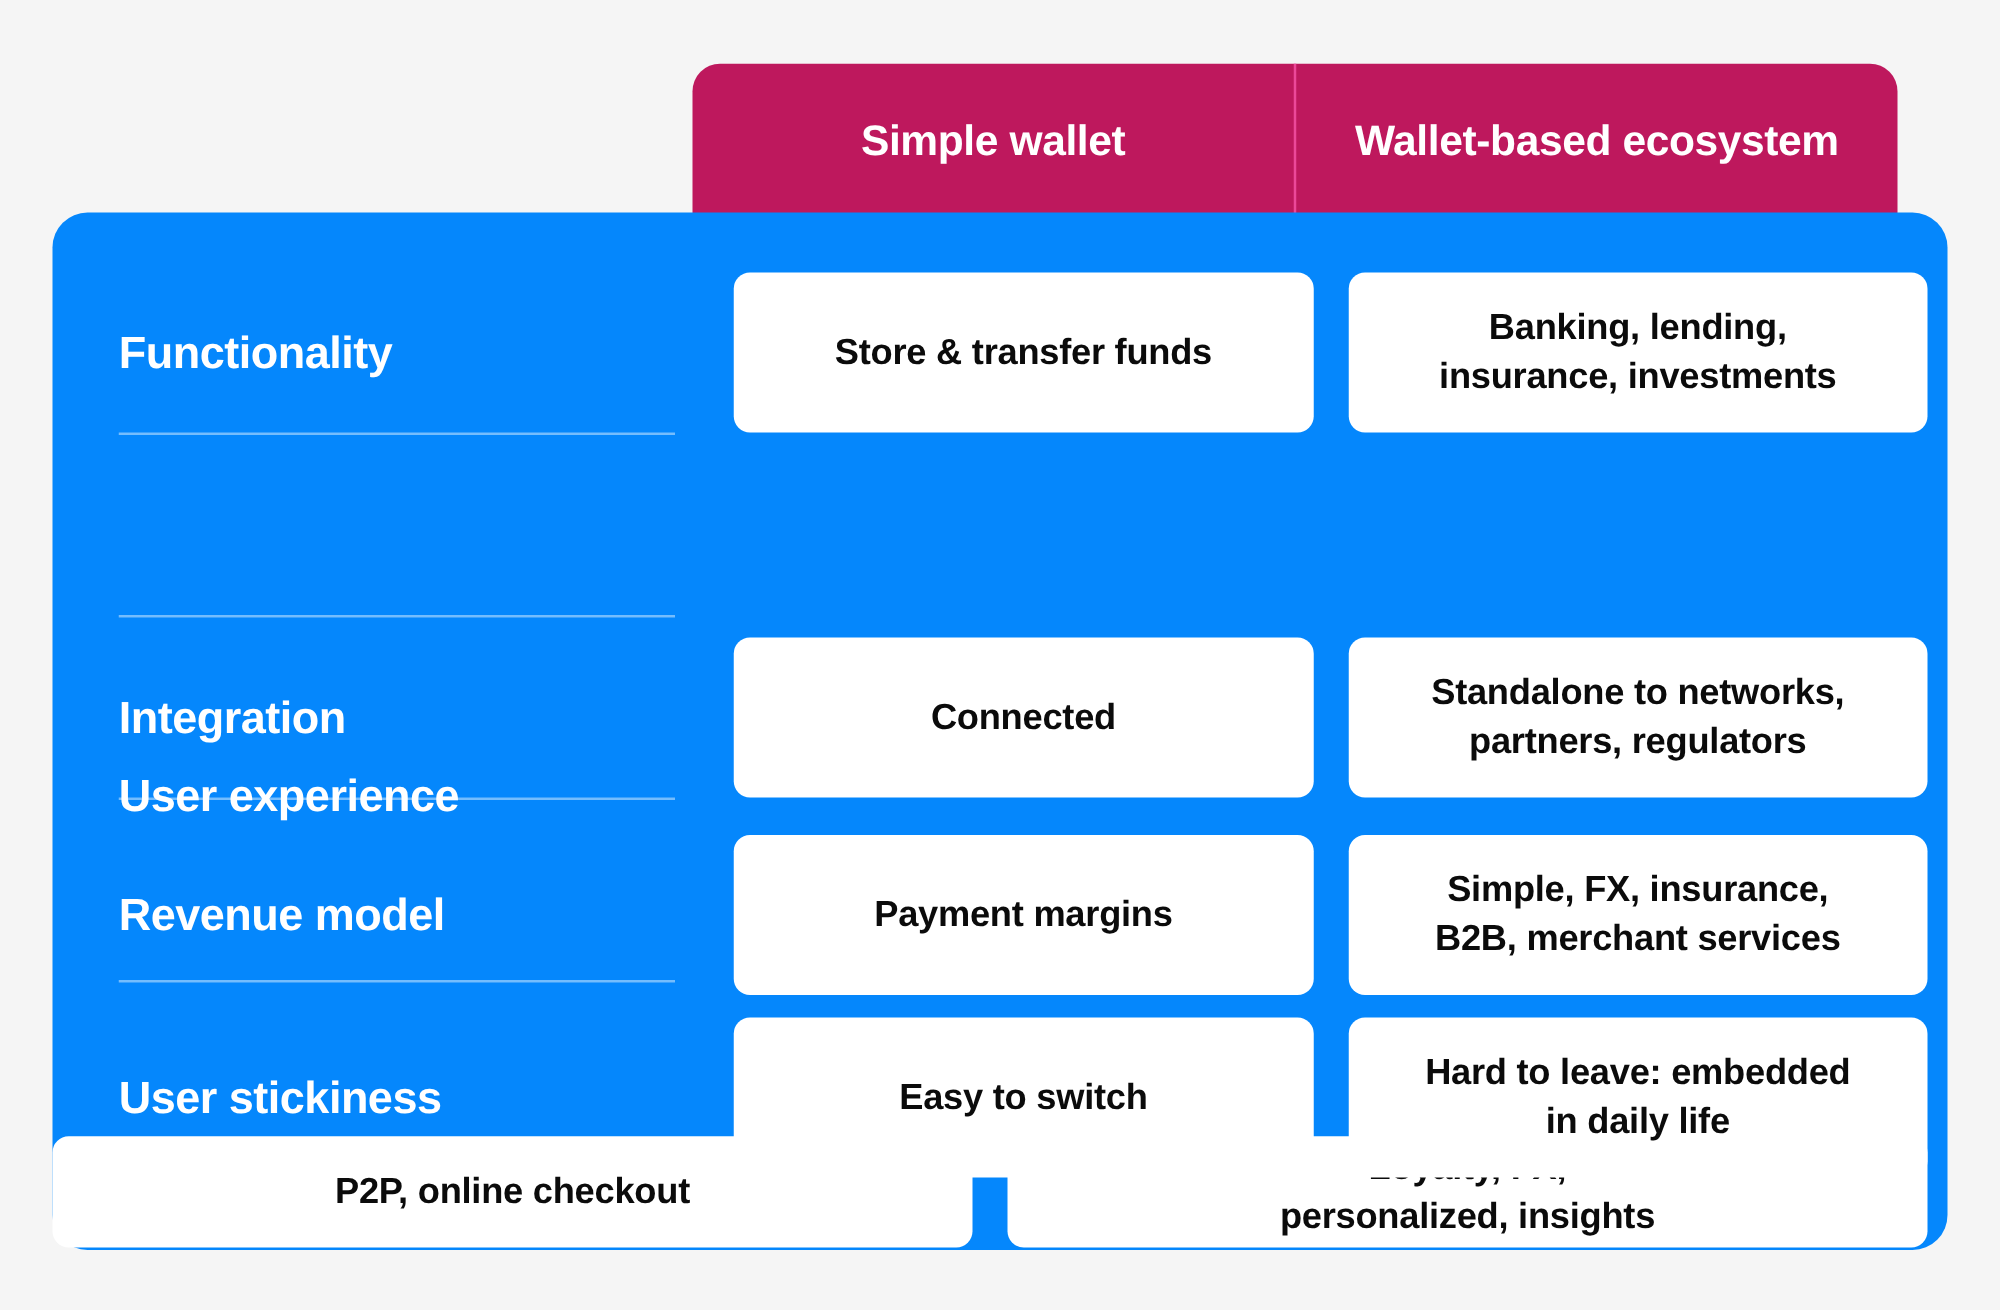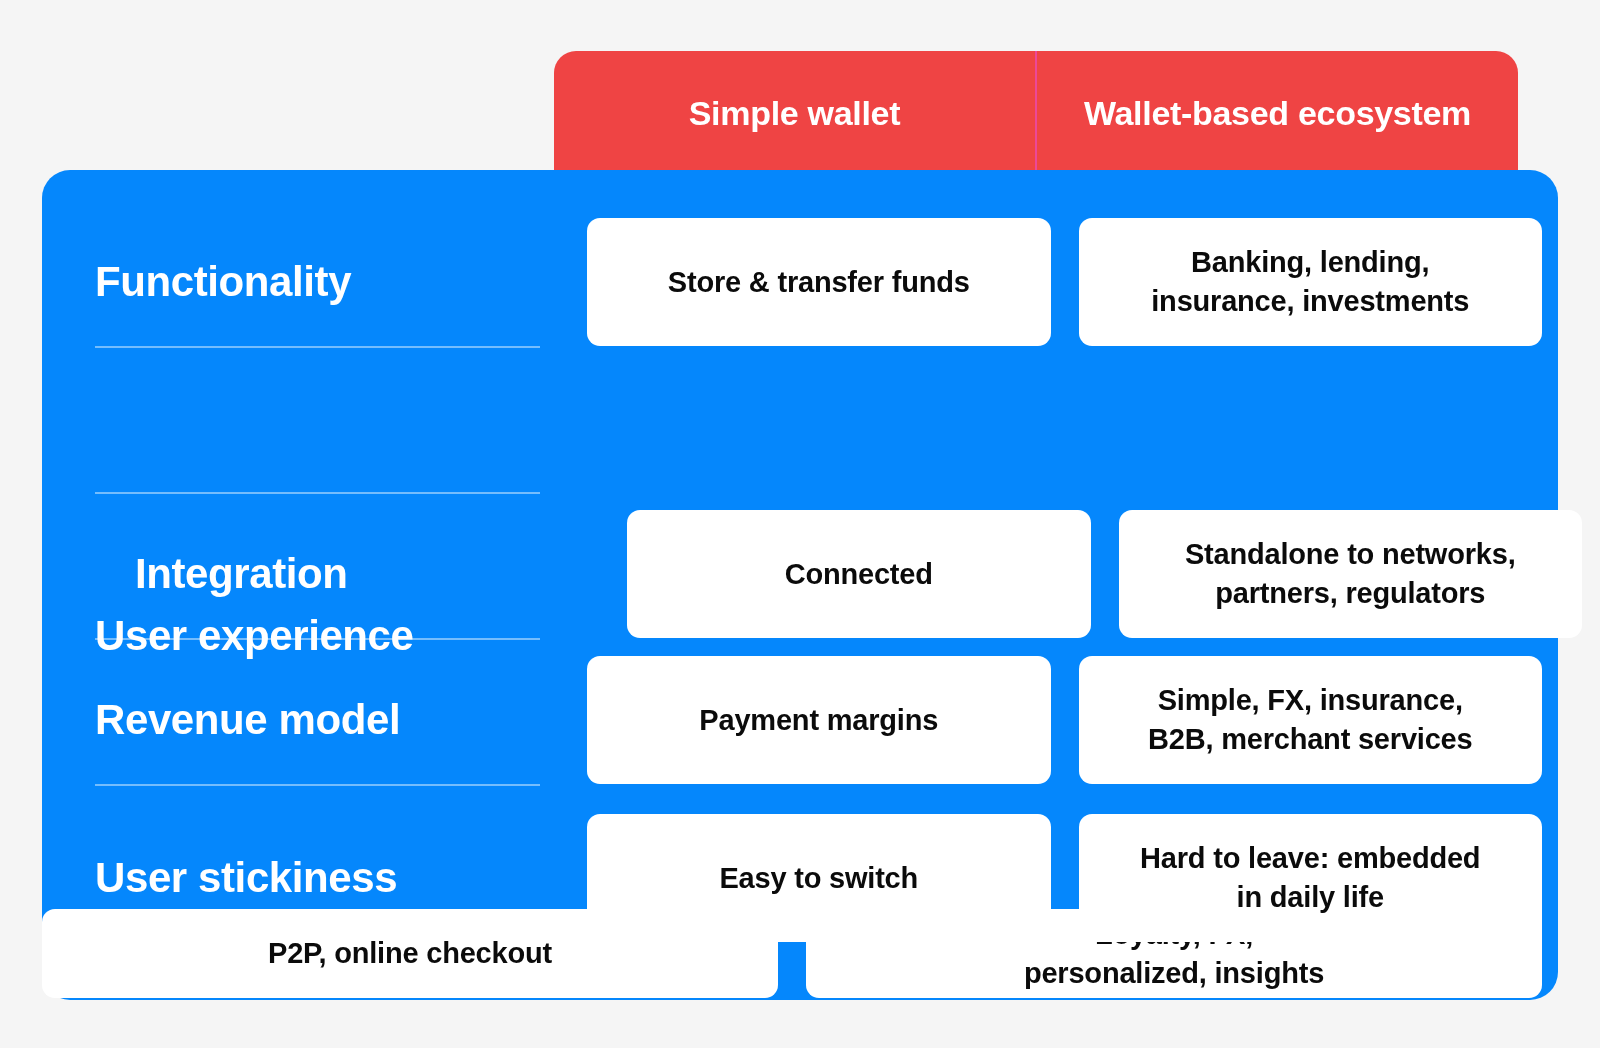--- a/index.html
+++ b/index.html
@@ -22,21 +22,21 @@
     background: #f5f5f5;
   }
 
   
   .header-band {
     position: absolute;
     left: 554px;
     top: 51px;
     width: 964px;
     height: 124px;
-    background: #ef4444;
+    background: #be185d;
     border-radius: 22px 22px 0 0;
     display: flex;
     z-index: 1;
   }
   .header-cell {
     flex: 1 1 0;
     display: flex;
     align-items: center;
     justify-content: center;
     text-align: center;
@@ -76,33 +76,33 @@
   .row {
     position: absolute;
     left: 0;
     width: 100%;
     height: 128px;
     display: flex;
     align-items: stretch;
   }
   .row-0 { top: 48px; }
   .row-1 { top: 194px; flex-direction: column; }
-  .row-2 { top: 340px; margin-left: 40px; }
-  .row-3 { top: 486px; justify-content: space-between; }
+  .row-2 { top: 340px; }
+  .row-3 { top: 498px; justify-content: space-between; }
   .row-4 { top: 644px; }
 
   .row-label {
     width: 545px;
     flex: 0 0 545px;
     display: flex;
     align-items: center;
     padding-left: 53px;
     box-sizing: border-box;
     color: #ffffff;
-    font-size: 42px;
+    font-size: 36px;
     font-weight: 700;
     letter-spacing: -0.4px;
     line-height: 1.1;
   }
 
   .cells {
     flex: 1 1 auto;
     display: flex;
     gap: 28px;
     padding-right: 16px;

